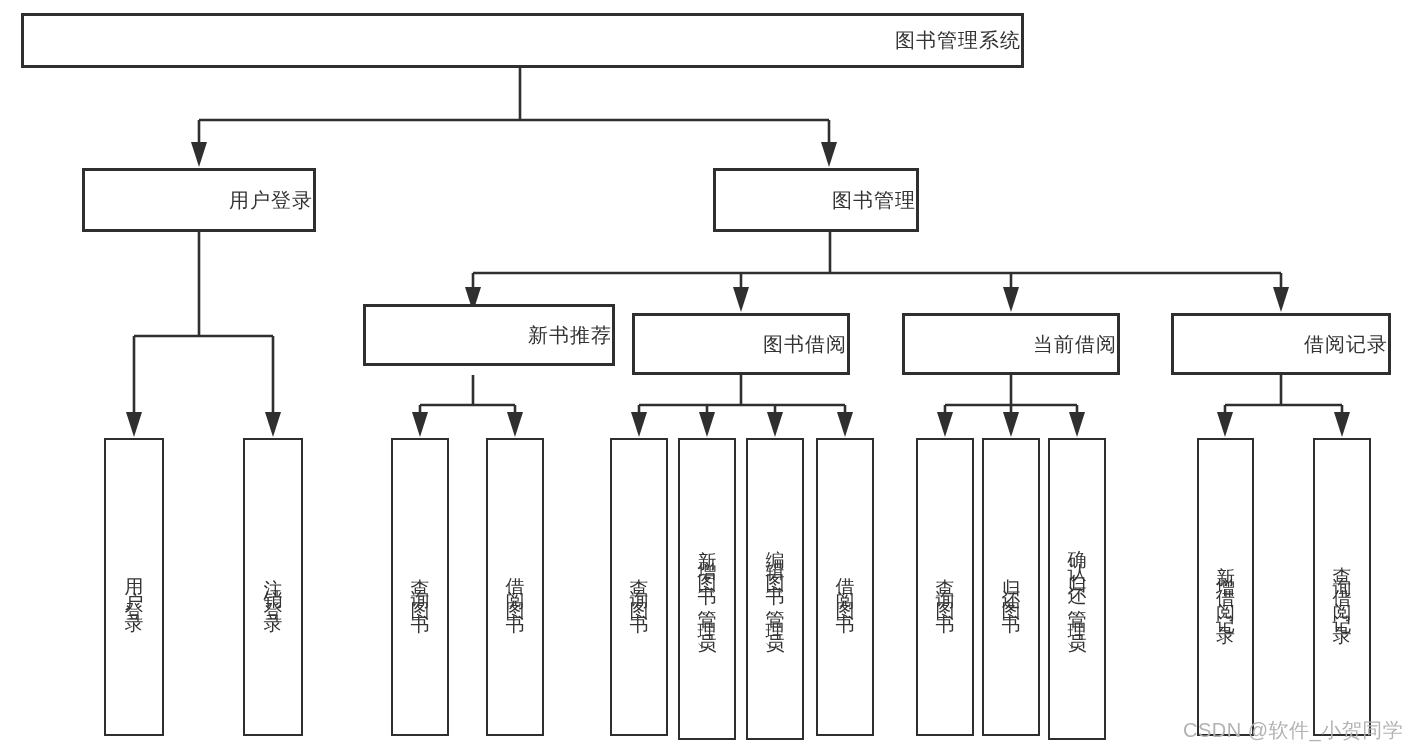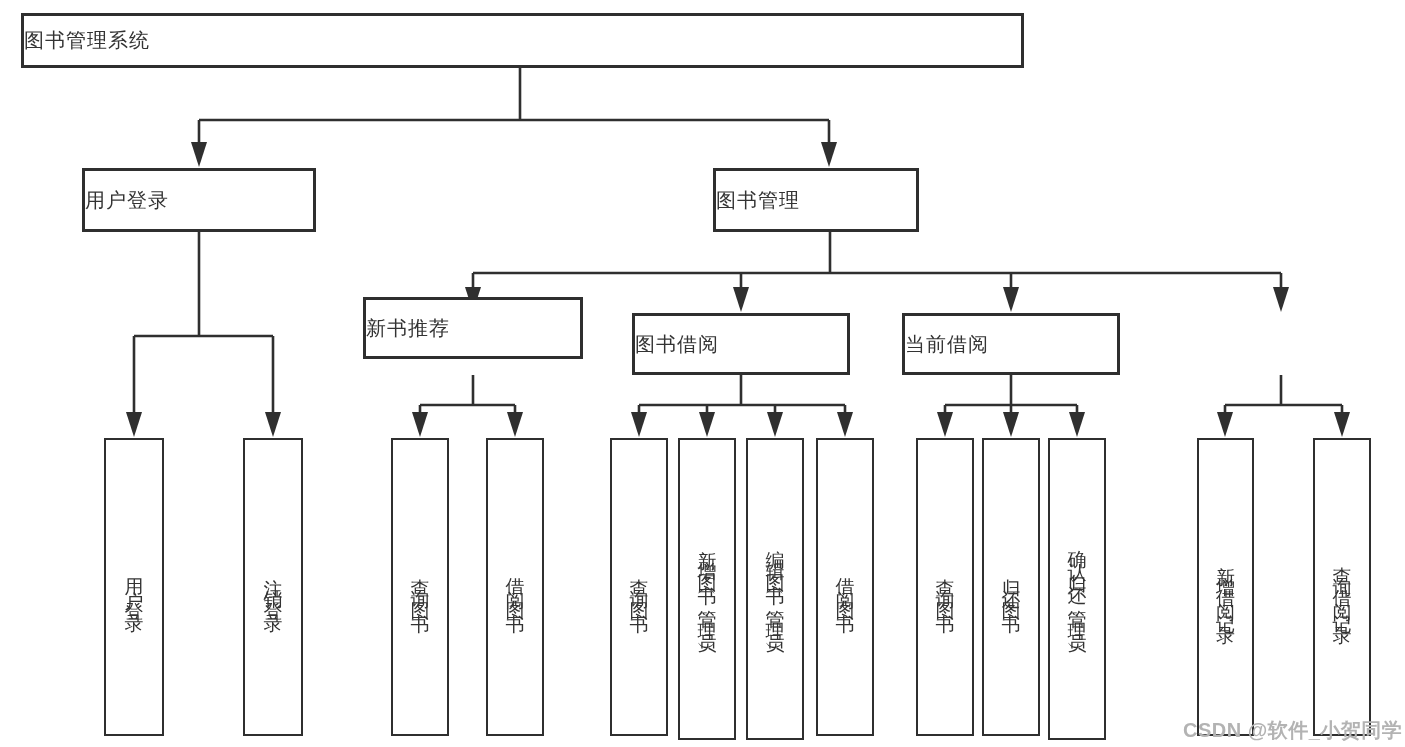--- a/index.html
+++ b/index.html
@@ -11,21 +11,21 @@
     overflow:hidden;
   }
   .wires{position:absolute;left:0;top:0;color:var(--line,#2f2f2f);}
   .wires path{stroke:currentColor;stroke-width:2.6;fill:none;}
   .wires polygon{fill:currentColor;stroke:none;}
   .hbox{
     position:absolute;
     box-sizing:border-box;
     border:3px solid var(--line,#2f2f2f);
     background:#fff;
-    display:flex;align-items:center;justify-content:flex-start;
+    display:flex;align-items:center;justify-content:flex-end;
   }
   .hlabel{
     font-size:20px;color:var(--text,#333);
     letter-spacing:1px;white-space:nowrap;
   }
   .vbox{
     position:absolute;
     box-sizing:border-box;
     border:2.5px solid var(--line,#2f2f2f);
     background:#fff;
@@ -42,21 +42,20 @@
     white-space:nowrap;
   }
   .watermark{
     position:absolute;
     left:1183px;top:717px;
     font-size:20px;
     color:var(--watermark,#b3b3b3);
     letter-spacing:0.5px;
     white-space:nowrap;
     z-index:6;
-    font-weight:bold;
   }
 </style>
 </head>
 <body>
 
 <div class="stage">
 
   <svg class="wires" width="1405" height="747" viewBox="0 0 1405 747" aria-hidden="true">
 
     <g>
@@ -111,28 +110,31 @@
     <span class="hlabel">图书管理系统</span>
   </div>
 
   <div class="hbox" style="left:82px;top:168px;width:234px;height:64px">
     <span class="hlabel">用户登录</span>
   </div>
   <div class="hbox" style="left:713px;top:168px;width:206px;height:64px">
     <span class="hlabel">图书管理</span>
   </div>
 
-  <div class="hbox" style="left:363px;top:297px;width:220px;height:62px">
+  <div class="hbox" style="left:363px;top:304px;width:252px;height:62px">
     <span class="hlabel">新书推荐</span>
   </div>
   <div class="hbox" style="left:902px;top:313px;width:218px;height:62px">
     <span class="hlabel">当前借阅</span>
   </div>
   <div class="hbox" style="left:632px;top:313px;width:218px;height:62px">
     <span class="hlabel">图书借阅</span>
+  </div>
+  <div class="hbox" style="left:1171px;top:313px;width:220px;height:62px">
+    <span class="hlabel">借阅记录</span>
   </div>
 
   <div class="vbox" style="left:104px;width:60px">
     <span class="vlabel">用户登录</span>
   </div>
   <div class="vbox" style="left:243px;width:60px">
     <span class="vlabel">注销登录</span>
   </div>
 
   <div class="vbox" style="left:391px">

